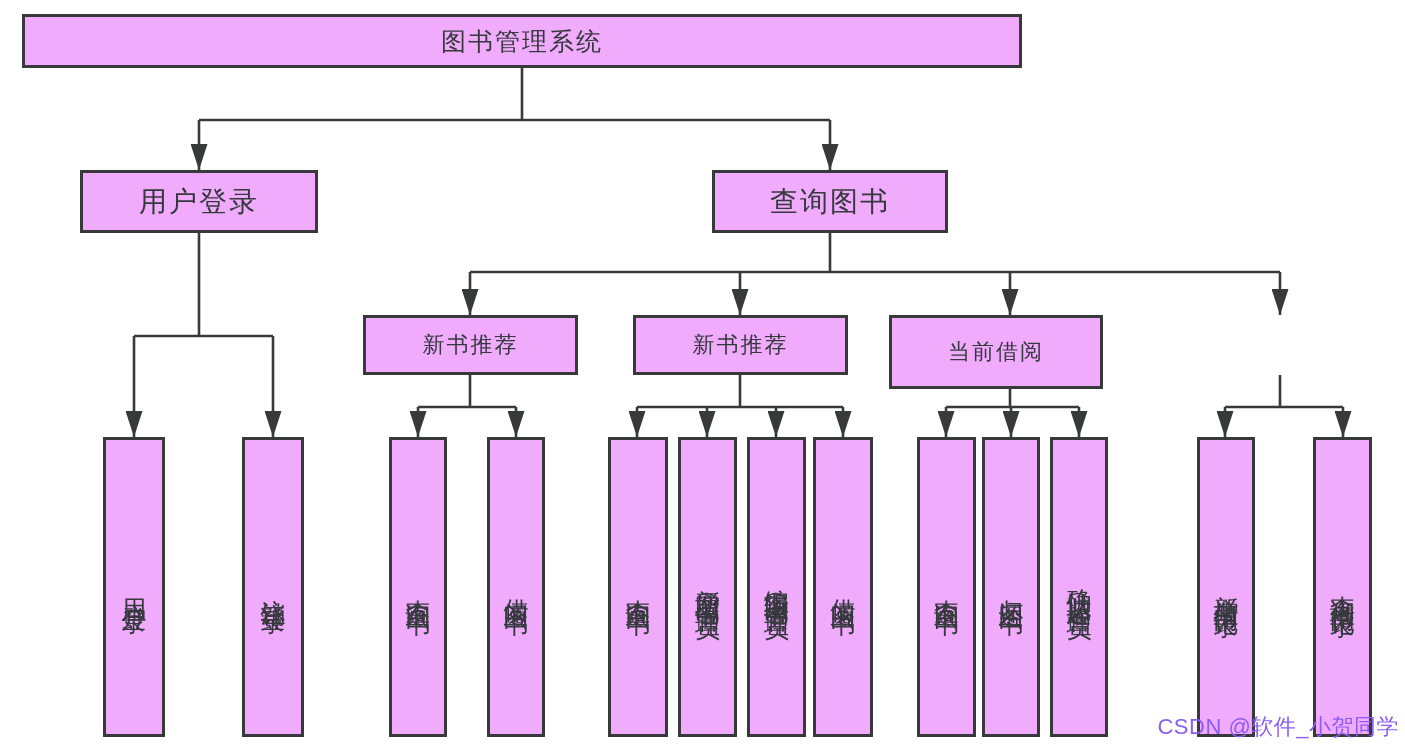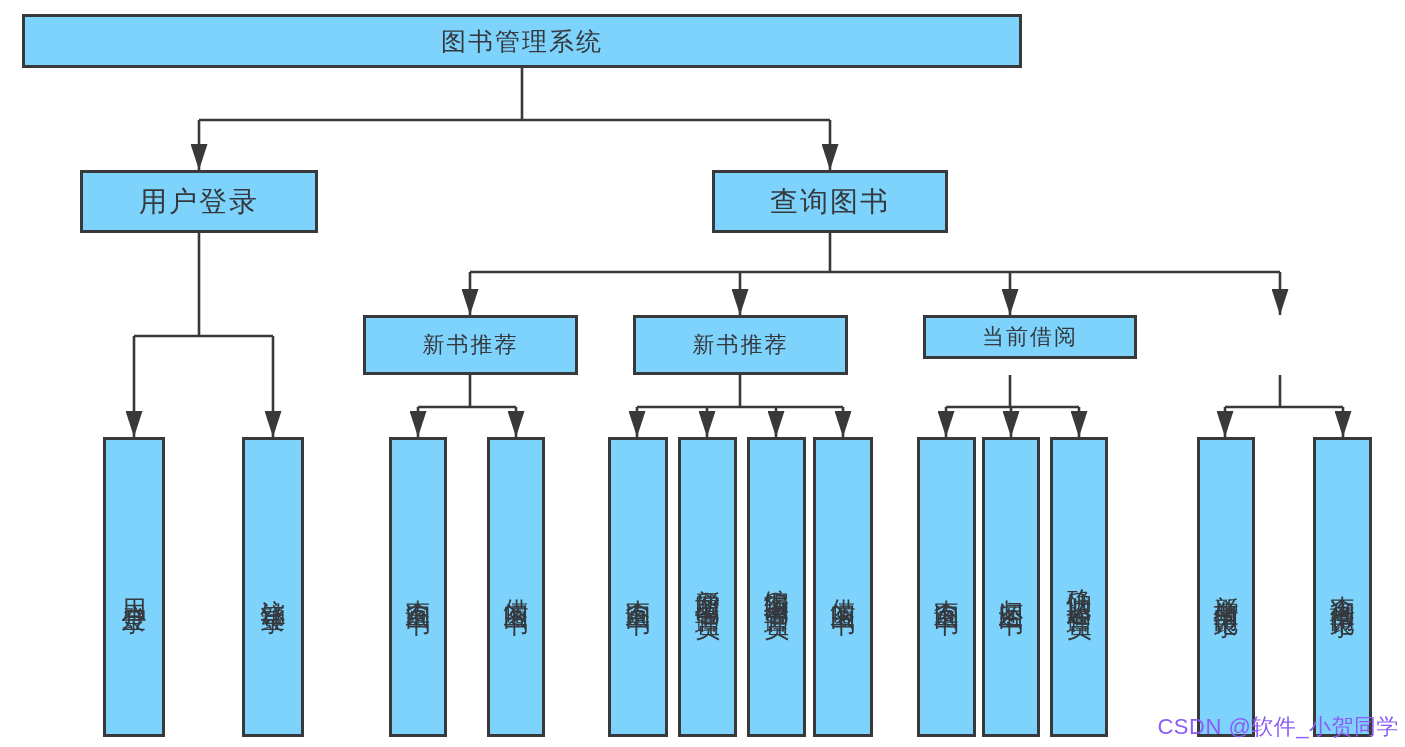--- a/index.html
+++ b/index.html
@@ -4,21 +4,21 @@
 <style>
   html,body { margin:0; padding:0; background:#fff; }
   .canvas {
     position:relative; width:1405px; height:747px;
     background:#ffffff; overflow:hidden;
     font-family:"Liberation Sans","DejaVu Sans",sans-serif;
   }
   .connectors { position:absolute; left:0; top:0; }
   .box {
     position:absolute; box-sizing:border-box;
-    background:#7dd3fc; border:3px solid #38393b;
+    background:#f0abfc; border:3px solid #38393b;
     display:flex; align-items:center; justify-content:center;
     color:#35383d;
   }
   .hbox span { letter-spacing:2px; white-space:nowrap; }
   .lv1 span { font-size:25px; }
   .lv2 span { font-size:28px; }
   .lv3 span { font-size:22px; }
   .vbox span {
     writing-mode:vertical-rl; text-orientation:mixed;
     font-size:25px; letter-spacing:4px; line-height:1;
@@ -82,21 +82,21 @@
   <div class="box hbox lv2" style="left:712px;top:170px;width:236px;height:63px">
     <span>查询图书</span>
   </div>
 
   <div class="box hbox lv3" style="left:363px;top:315px;width:215px;height:60px">
     <span>新书推荐</span>
   </div>
   <div class="box hbox lv3" style="left:633px;top:315px;width:215px;height:60px">
     <span>新书推荐</span>
   </div>
-  <div class="box hbox lv3" style="left:923px;top:315px;width:214px;height:44px">
+  <div class="box hbox lv3" style="left:889px;top:315px;width:214px;height:74px">
     <span>当前借阅</span>
   </div>
 
   <div class="box vbox" style="left:103px;top:437px;width:62px;height:300px">
     <span>用户登录</span>
   </div>
   <div class="box vbox" style="left:242px;top:437px;width:62px;height:300px">
     <span>注销登录</span>
   </div>
 

